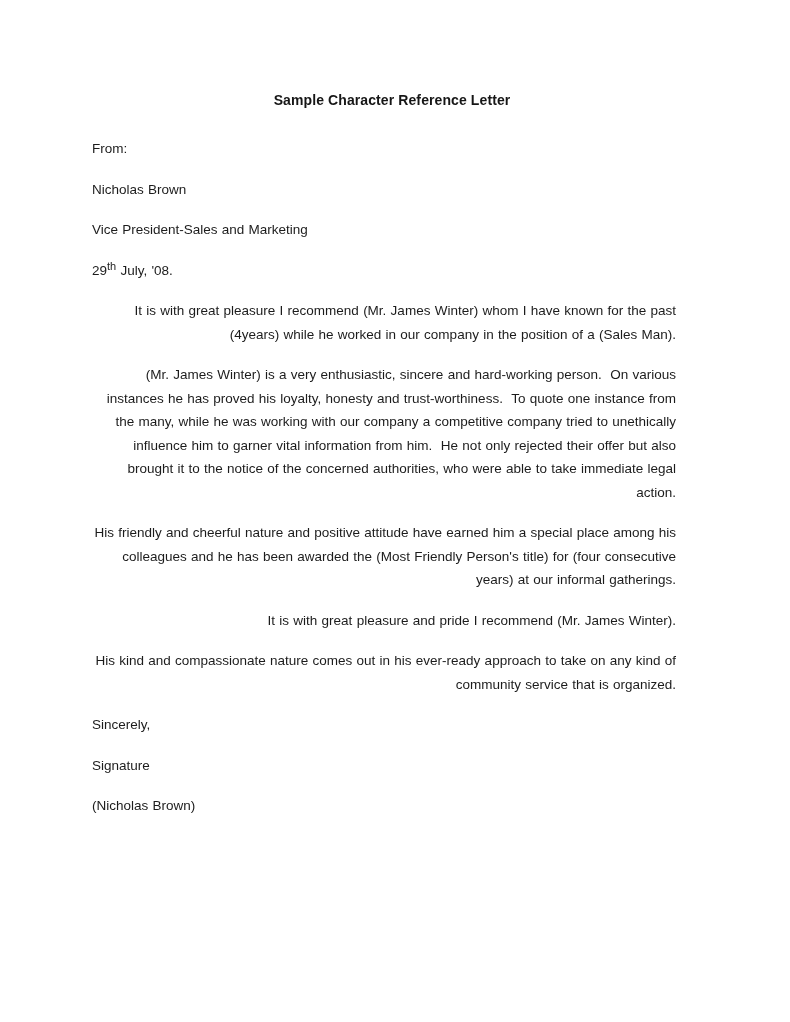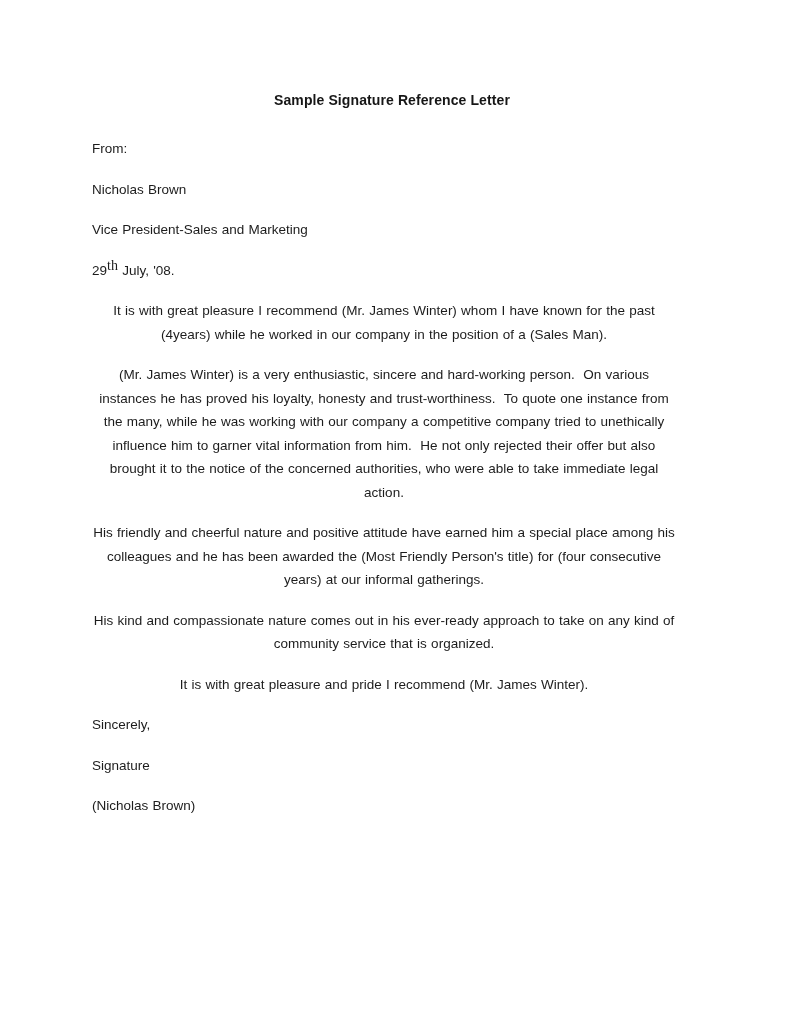--- a/index.html
+++ b/index.html
@@ -28,56 +28,55 @@
     letter-spacing: 0.1px;
   }
   .line, .para {
     font-size: 13.5px;
     line-height: 23.5px;
     margin: 0 16px 17px 0;
     white-space: pre-wrap;
     word-spacing: 0.5px;
   }
   .para {
-    text-align: center;
+    text-align: right;
   }
   sup.ord {
-    font-size: 14px;
+    font-size: 11px;
     line-height: 0;
     vertical-align: 5px;
-    font-family: Liberation Serif, serif;
   }
 </style>
 </head>
 <body>
 
 <div class="page">
 
-  <h1 class="doc-title">Sample Signature Reference Letter</h1>
+  <h1 class="doc-title">Sample Character Reference Letter</h1>
 
   <p class="line">From:</p>
 
   <p class="line">Nicholas Brown</p>
 
   <p class="line">Vice President-Sales and Marketing</p>
 
 
 
   <p class="line"><span>29</span><sup class="ord">th</sup><span> July, '08.</span></p>
 
 
   <p class="para">It is with great pleasure I recommend (Mr. James Winter) whom I have known for the past (4years) while he worked in our company in the position of a (Sales Man).</p>
 
   <p class="para">(Mr. James Winter) is a very enthusiastic, sincere and hard-working person.  On various instances he has proved his loyalty, honesty and trust-worthiness.  To quote one instance from the many, while he was working with our company a competitive company tried to unethically influence him to garner vital information from him.  He not only rejected their offer but also brought it to the notice of the concerned authorities, who were able to take immediate legal action.</p>
 
   <p class="para">His friendly and cheerful nature and positive attitude have earned him a special place among his colleagues and he has been awarded the (Most Friendly Person's title) for (four consecutive years) at our informal gatherings.</p>
 
+  <p class="para">It is with great pleasure and pride I recommend (Mr. James Winter).</p>
+
   <p class="para">His kind and compassionate nature comes out in his ever-ready approach to take on any kind of community service that is organized.</p>
-
-  <p class="para">It is with great pleasure and pride I recommend (Mr. James Winter).</p>
 
   <p class="line">Sincerely,</p>
 
   <p class="line">Signature</p>
 
   <p class="line">(Nicholas Brown)</p>
 
 </div>
 
 </body></html>

